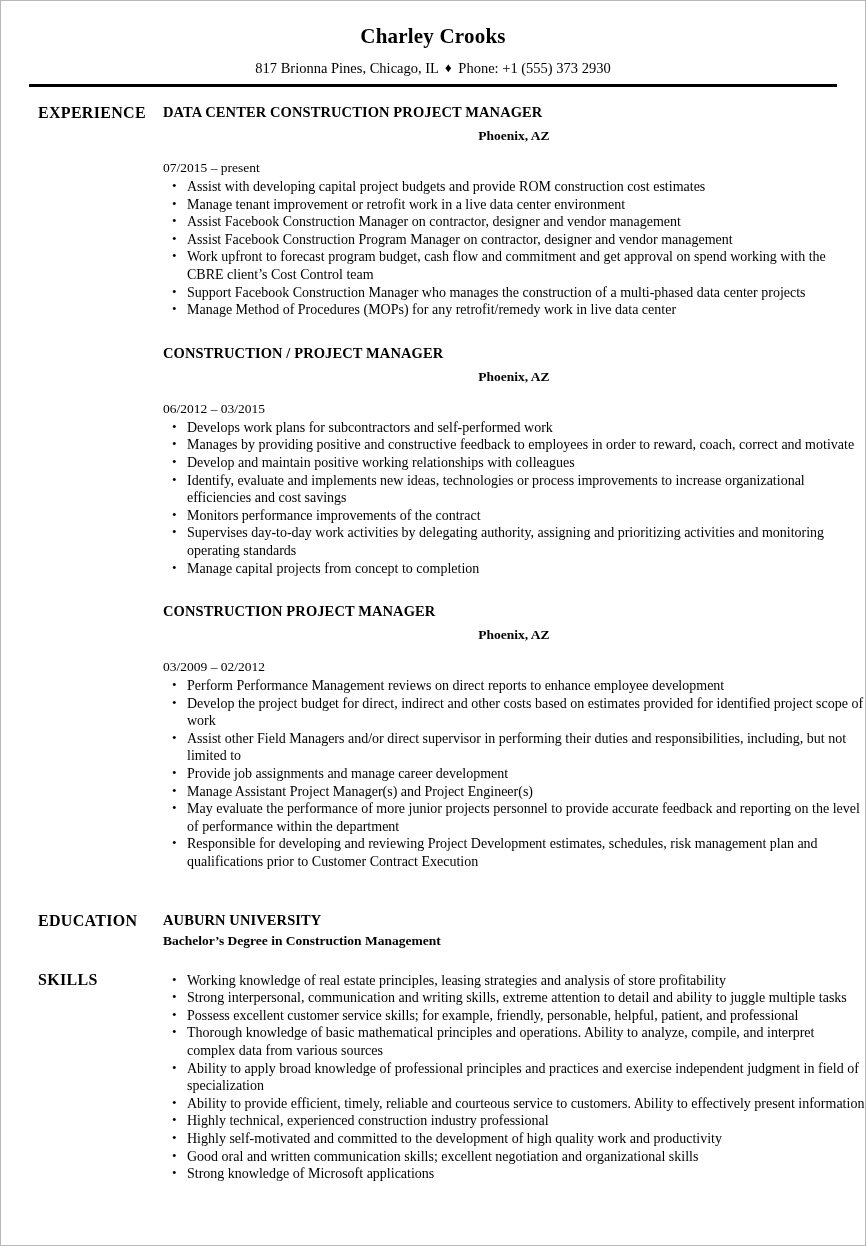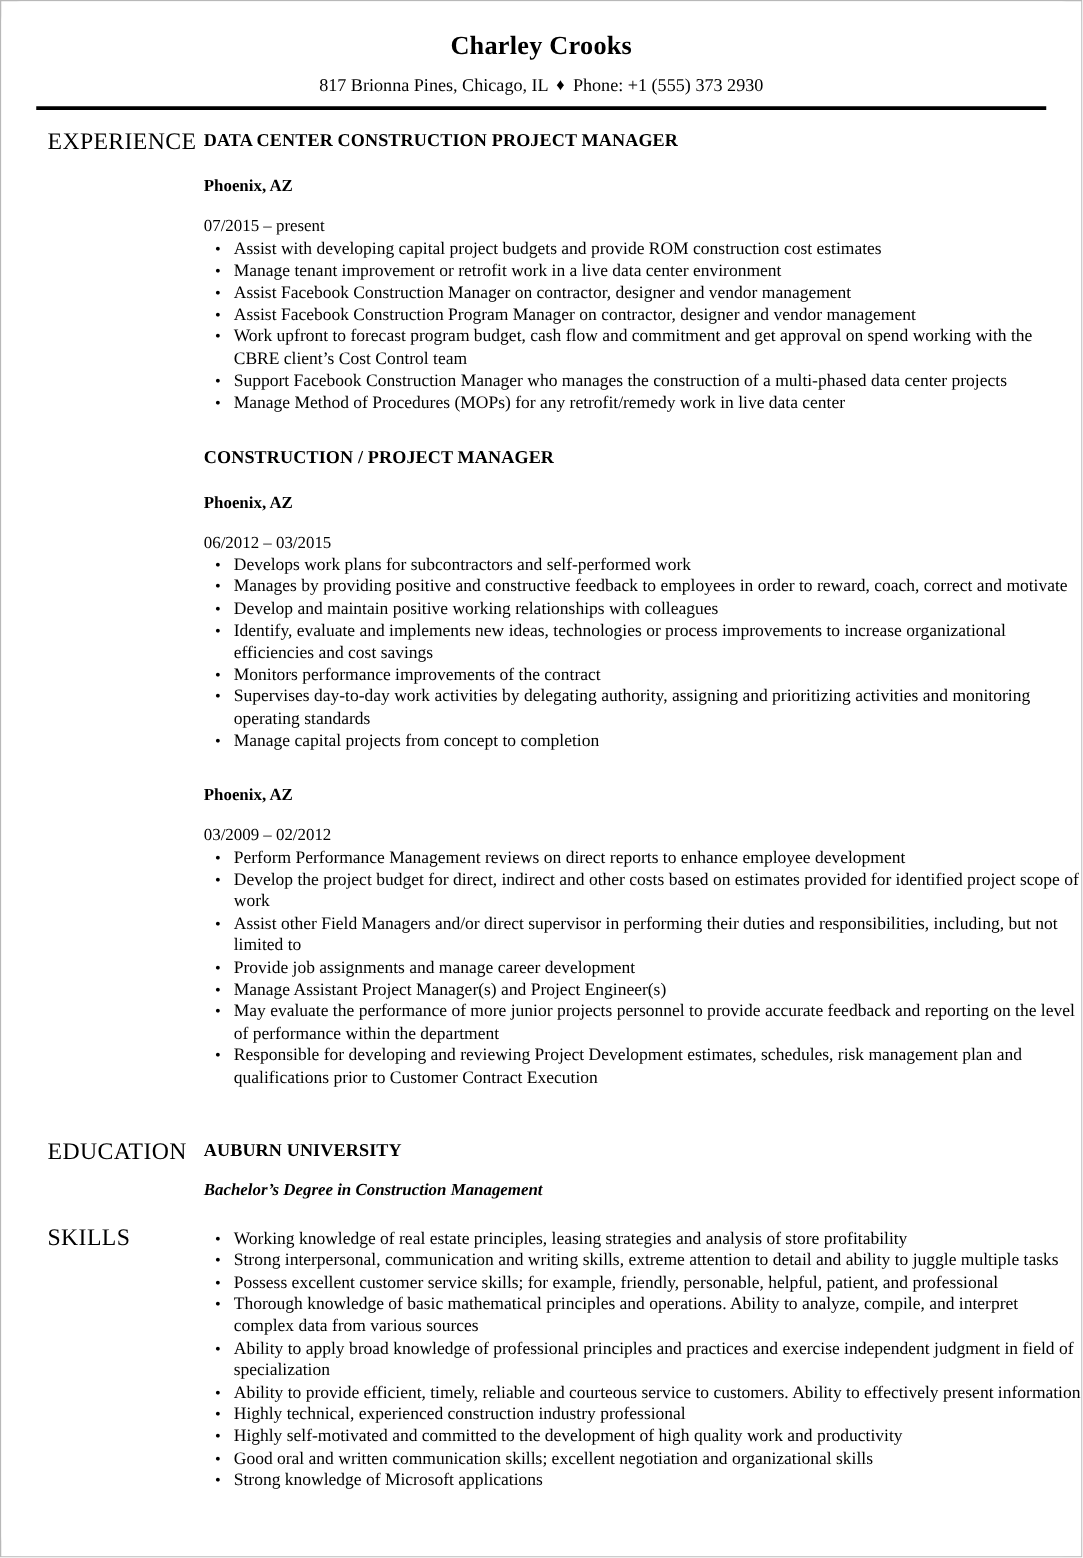--- a/index.html
+++ b/index.html
@@ -68,22 +68,22 @@
   }
   .section {
     display: flex;
     align-items: flex-start;
   }
   .col-label {
     width: 143px;
     min-width: 143px;
     padding-left: 37px;
     box-sizing: border-box;
-    font-weight: normal;
-    font-size: 19px;
+    font-weight: bold;
+    font-size: 16px;
     letter-spacing: 0.3px;
     line-height: 17px;
     padding-top: 1px;
   }
   .col-content {
     flex: 1 1 auto;
     padding-left: 19px;
     box-sizing: border-box;
   }
 
@@ -92,21 +92,22 @@
   .job-title {
     font-weight: bold;
     font-size: 14.5px;
     line-height: 18px;
     letter-spacing: 0.1px;
   }
   .job-loc {
     font-weight: bold;
     font-size: 13.5px;
     line-height: 17px;
-    margin-top: 18px;
+    margin-top: 6px;
+    text-align: center;
   }
   .job-dates {
     font-size: 13.5px;
     line-height: 16px;
     margin-top: 16px;
   }
 
   
   ul.bullets {
     list-style: none;
@@ -133,22 +134,21 @@
   .edu-school {
     font-weight: bold;
     font-size: 14.5px;
     line-height: 18px;
     letter-spacing: 0.1px;
   }
   .edu-degree {
     font-weight: bold;
     font-size: 13.5px;
     line-height: 17px;
-    margin-top: 13px;
-    font-style: italic;
+    margin-top: 3px;
   }
 
   .gap-exp-edu { height: 40px; }
   .gap-edu-skills { height: 21px; }
 </style>
 </head>
 <body>
 
 <div class="page">
   <div class="sheet">
@@ -193,20 +193,21 @@
               <li>Manages by providing positive and constructive feedback to employees in order to reward, coach, correct and motivate</li>
               <li>Develop and maintain positive working relationships with colleagues</li>
               <li>Identify, evaluate and implements new ideas, technologies or process improvements to increase organizational efficiencies and cost savings</li>
               <li>Monitors performance improvements of the contract</li>
               <li>Supervises day-to-day work activities by delegating authority, assigning and prioritizing activities and monitoring operating standards</li>
               <li>Manage capital projects from concept to completion</li>
             </ul>
           </div>
 
           <div class="job">
+            <div class="job-title">CONSTRUCTION PROJECT MANAGER</div>
             <div class="job-loc">Phoenix, AZ</div>
             <div class="job-dates">03/2009 – 02/2012</div>
             <ul class="bullets">
               <li>Perform Performance Management reviews on direct reports to enhance employee development</li>
               <li>Develop the project budget for direct, indirect and other costs based on estimates provided for identified project scope of work</li>
               <li>Assist other Field Managers and/or direct supervisor in performing their duties and responsibilities, including, but not limited to</li>
               <li>Provide job assignments and manage career development</li>
               <li>Manage Assistant Project Manager(s) and Project Engineer(s)</li>
               <li>May evaluate the performance of more junior projects personnel to provide accurate feedback and reporting on the level of performance within the department</li>
               <li>Responsible for developing and reviewing Project Development estimates, schedules, risk management plan and qualifications prior to Customer Contract Execution</li>

